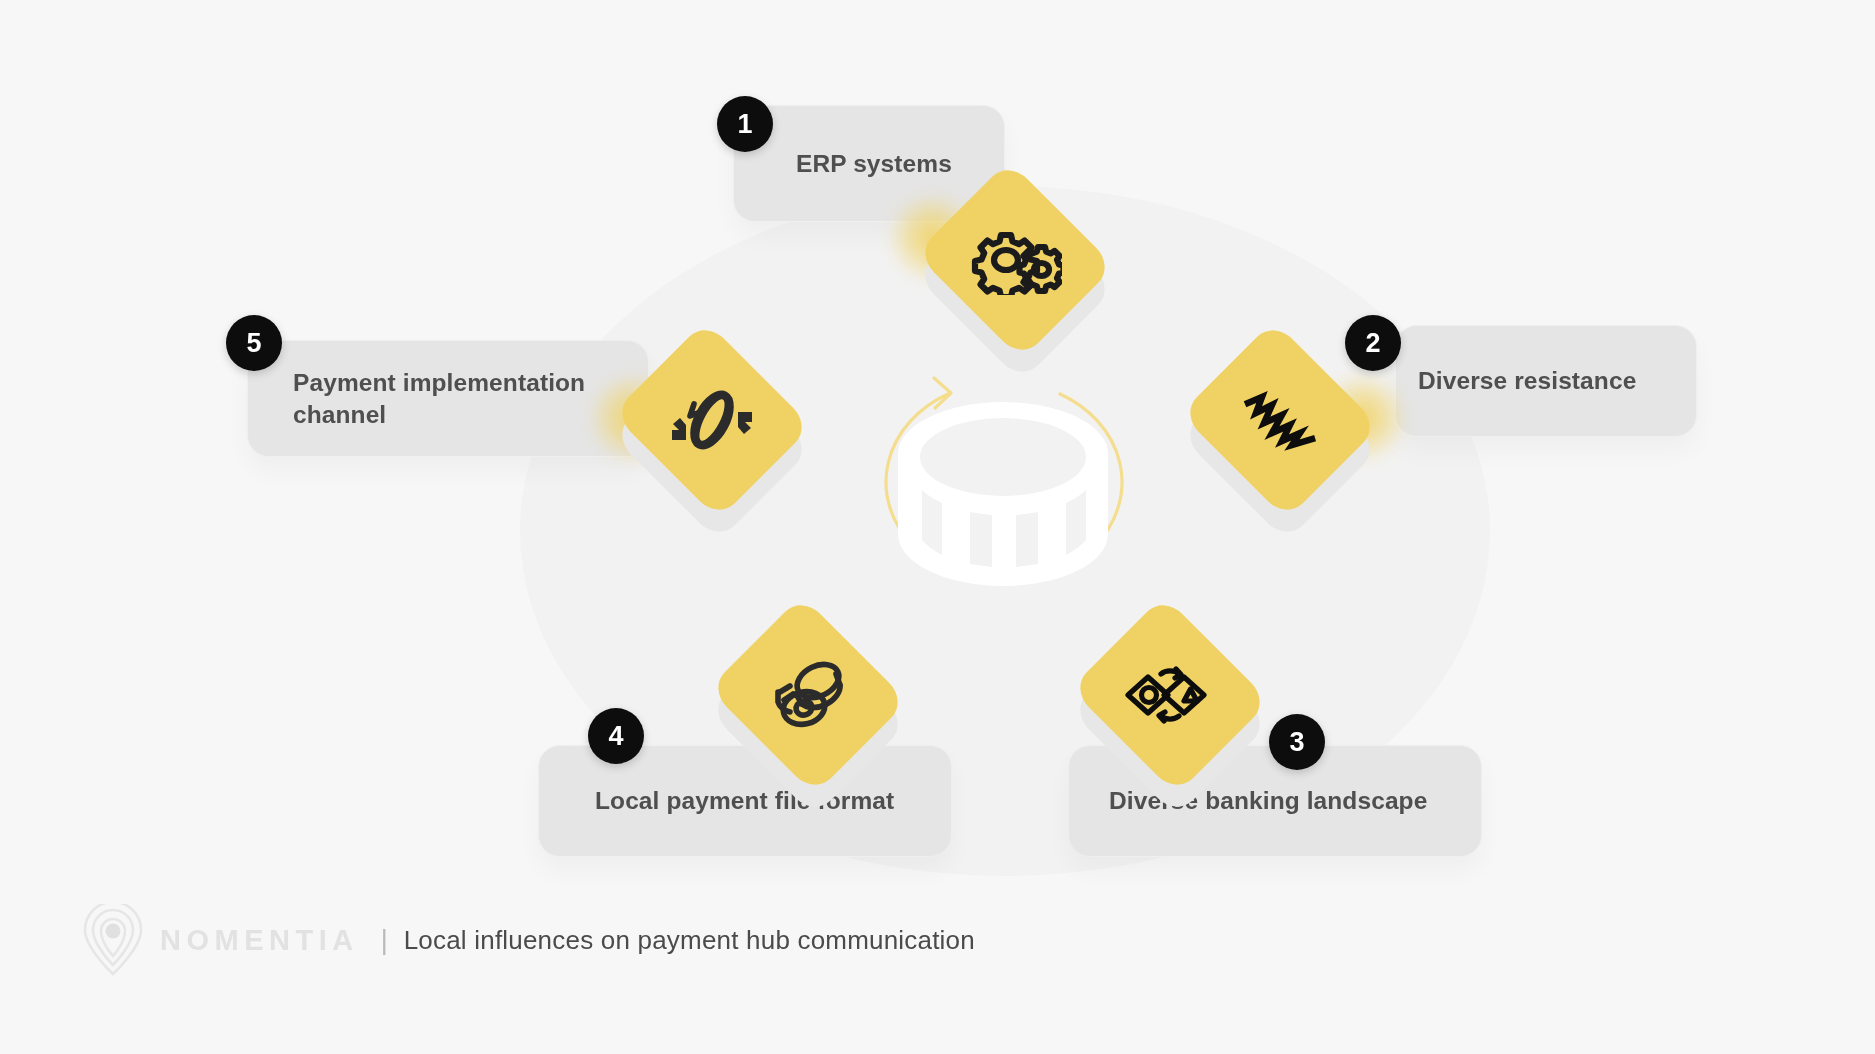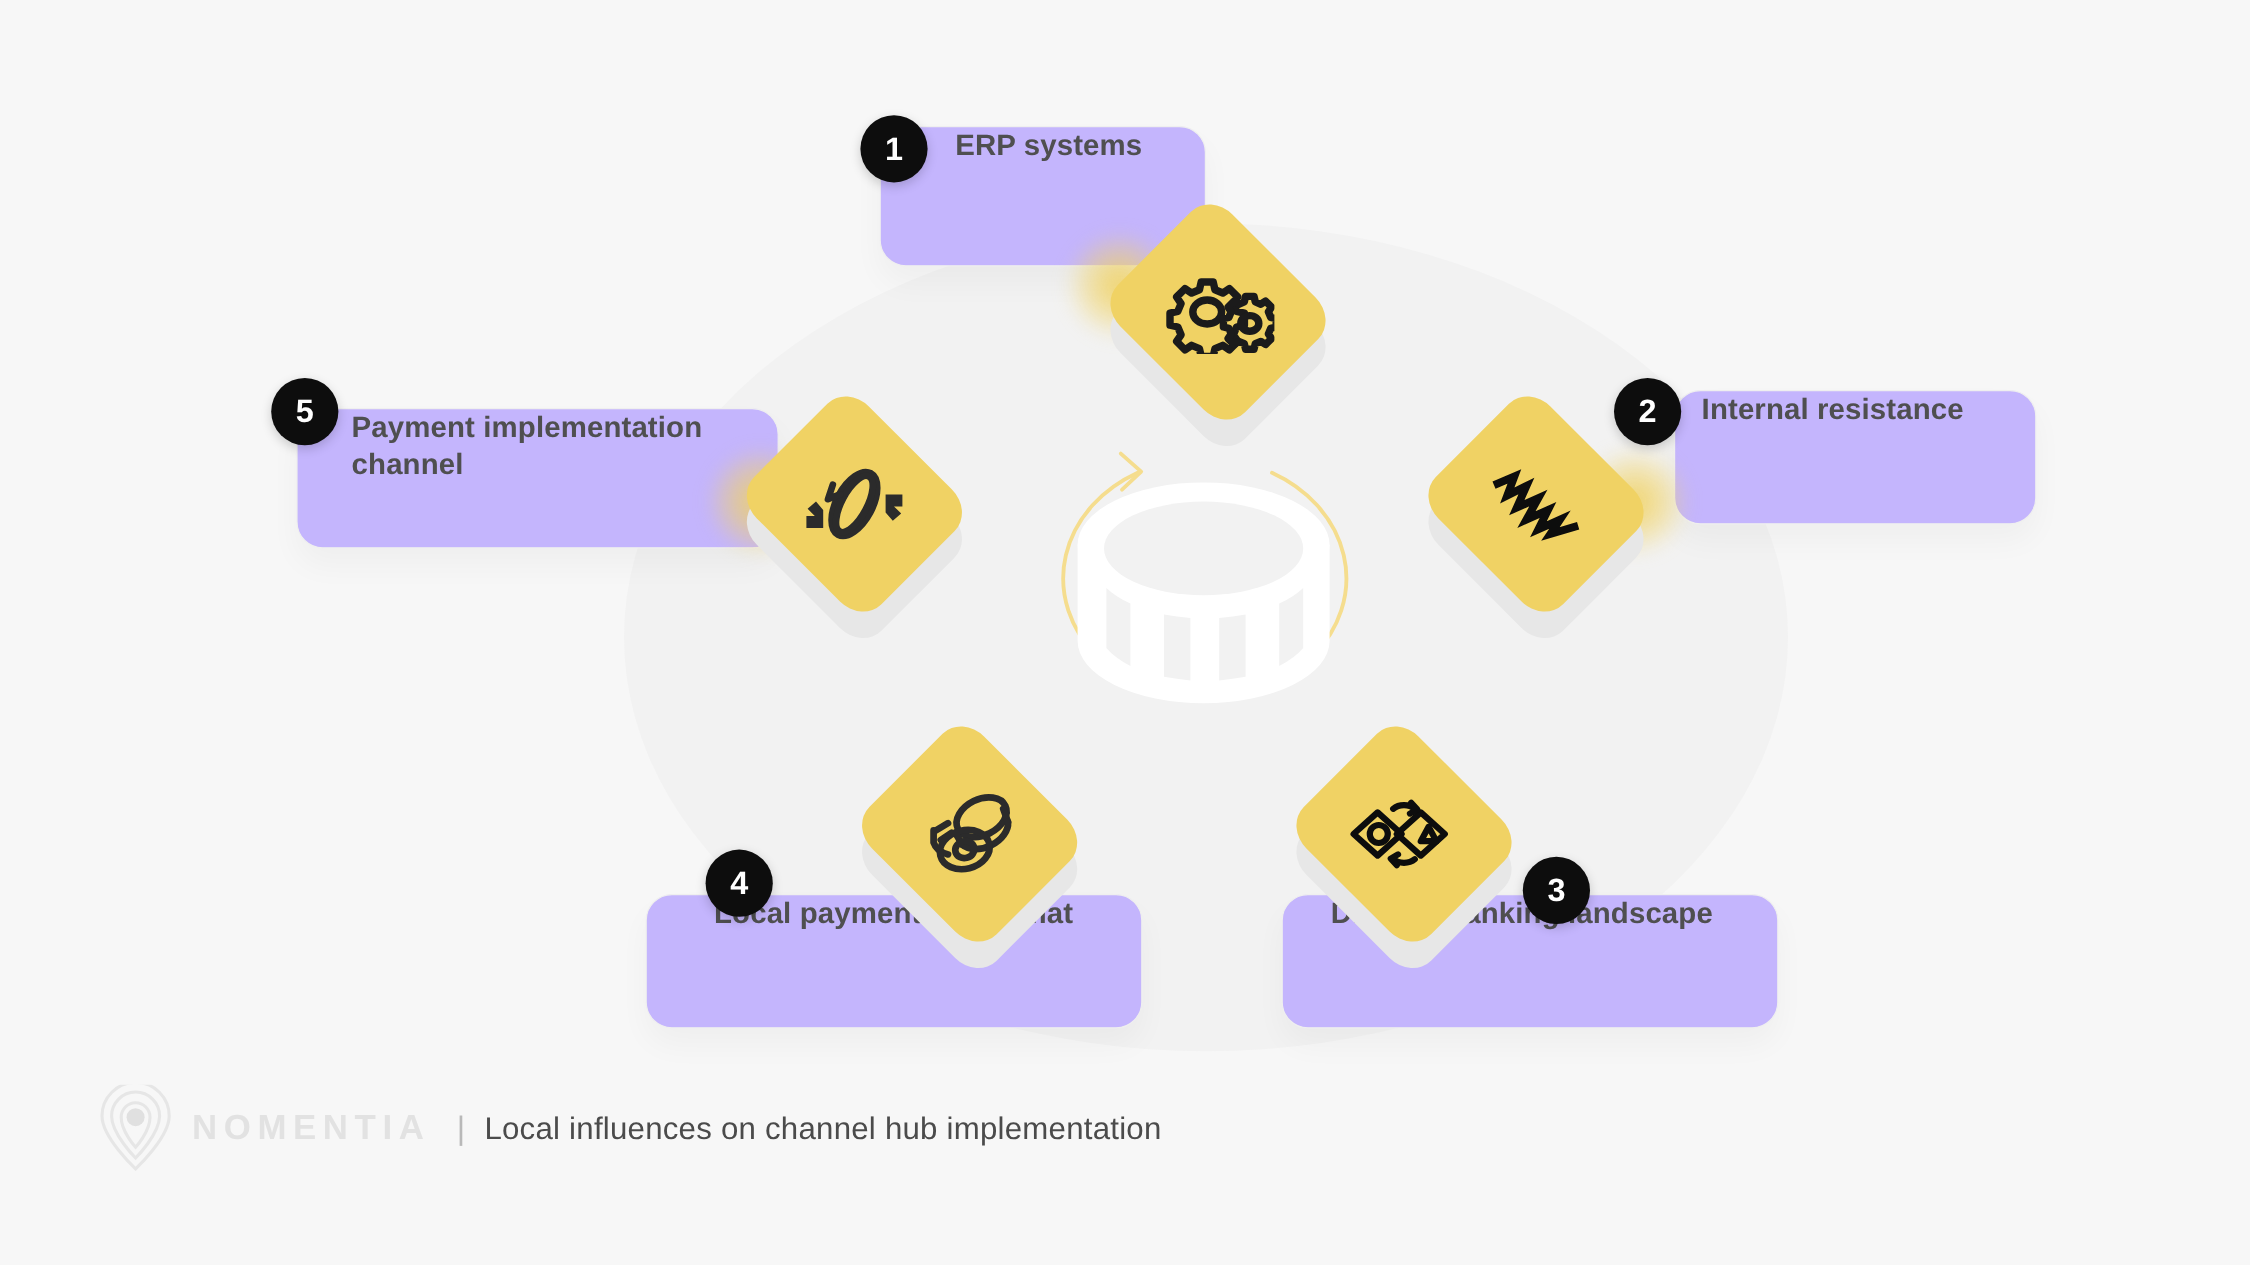--- a/index.html
+++ b/index.html
@@ -27,25 +27,26 @@
     position:absolute;
     left:838px;top:372px;
     width:330px;height:260px;
     z-index:3;
   }
   .center-wrap svg{display:block;width:100%;height:100%;overflow:visible;}
 
   
   .card{
     position:absolute;
-    background:#c4b5fd;
+    background:#e5e5e5;
     border:1px solid #efefef;
     border-radius:22px;
     box-shadow:0 14px 26px rgba(0,0,0,.035);
     display:flex;
+    align-items:center;
     z-index:4;
   }
   .card-text{
     color:#4f4f50;
     font-size:24.5px;
     font-weight:bold;
     letter-spacing:.1px;
     line-height:1.27;
   }
 
@@ -267,21 +268,21 @@
           <path d="M74 28 L88 28 L88 38 L81 38 L87 44 L80 50 L74 43 Z"></path>
         </g>
       </svg>
     </div>
   </div>
 
   <div class="card card-1">
     <span class="card-text">ERP systems</span>
   </div>
   <div class="card card-2">
-    <span class="card-text">Internal resistance</span>
+    <span class="card-text">Diverse resistance</span>
   </div>
   <div class="card card-3">
     <span class="card-text">Diverse banking landscape</span>
   </div>
   <div class="card card-4">
     <span class="card-text">Local payment file format</span>
   </div>
   <div class="card card-5">
     <span class="card-text">Payment implementation channel</span>
   </div>
@@ -298,16 +299,16 @@
         <g fill="none" stroke="#e6e6e6" stroke-width="2.6">
           <path d="M31 70 C31 70 3 44 3 26 A28 28 0 0 1 59 26 C59 44 31 70 31 70 Z"></path>
           <path d="M31 61 C31 61 11 41 11 26 A20 20 0 0 1 51 26 C51 41 31 61 31 61 Z"></path>
           <path d="M31 52 C31 52 19 39 19 27 A12 12 0 0 1 43 27 C43 39 31 52 31 52 Z"></path>
         </g>
         <circle cx="31" cy="27" r="7.5" fill="#e0e0e0"></circle>
       </svg>
     </div>
     <div class="logo-word">NOMENTIA</div>
     <div class="sep">|</div>
-    <div class="caption">Local influences on channel hub implementation</div>
+    <div class="caption">Local influences on payment hub communication</div>
   </div>
 
 </div>
 
 </body></html>

